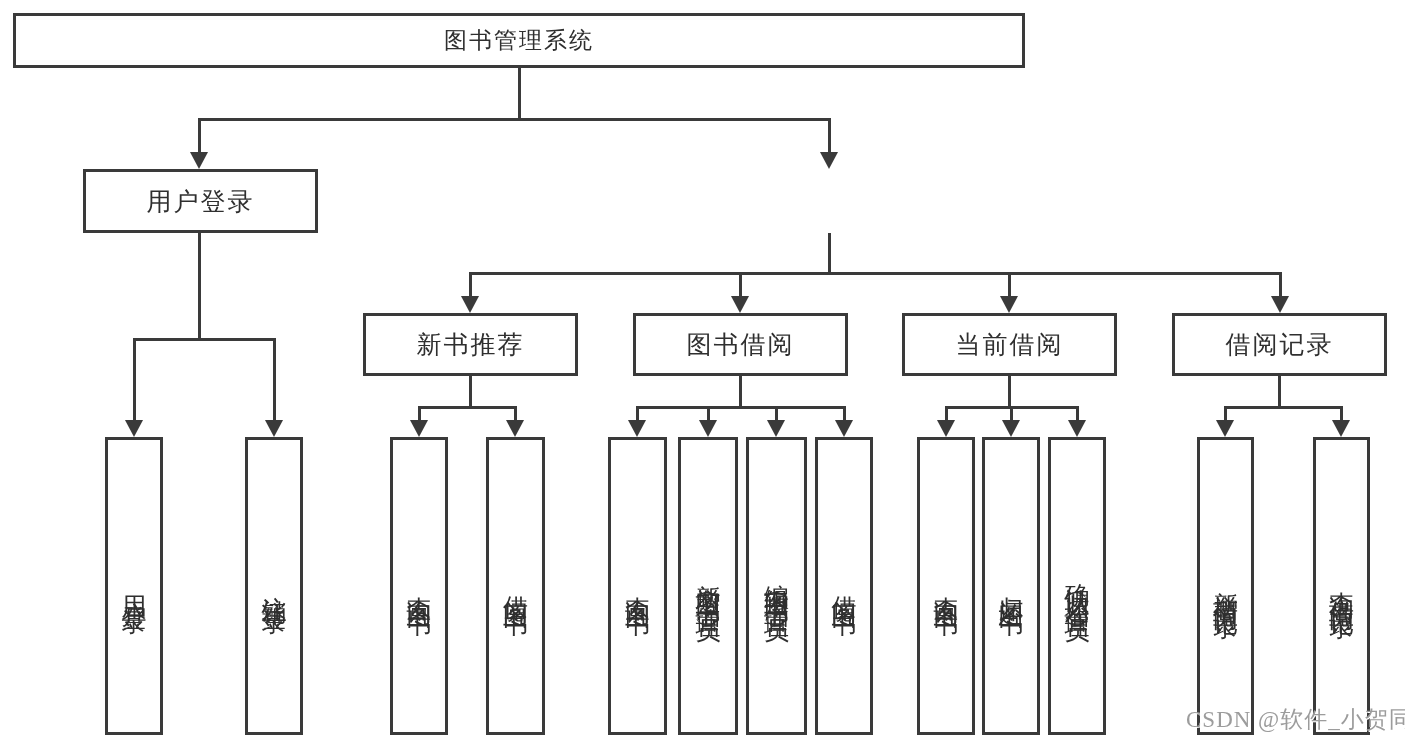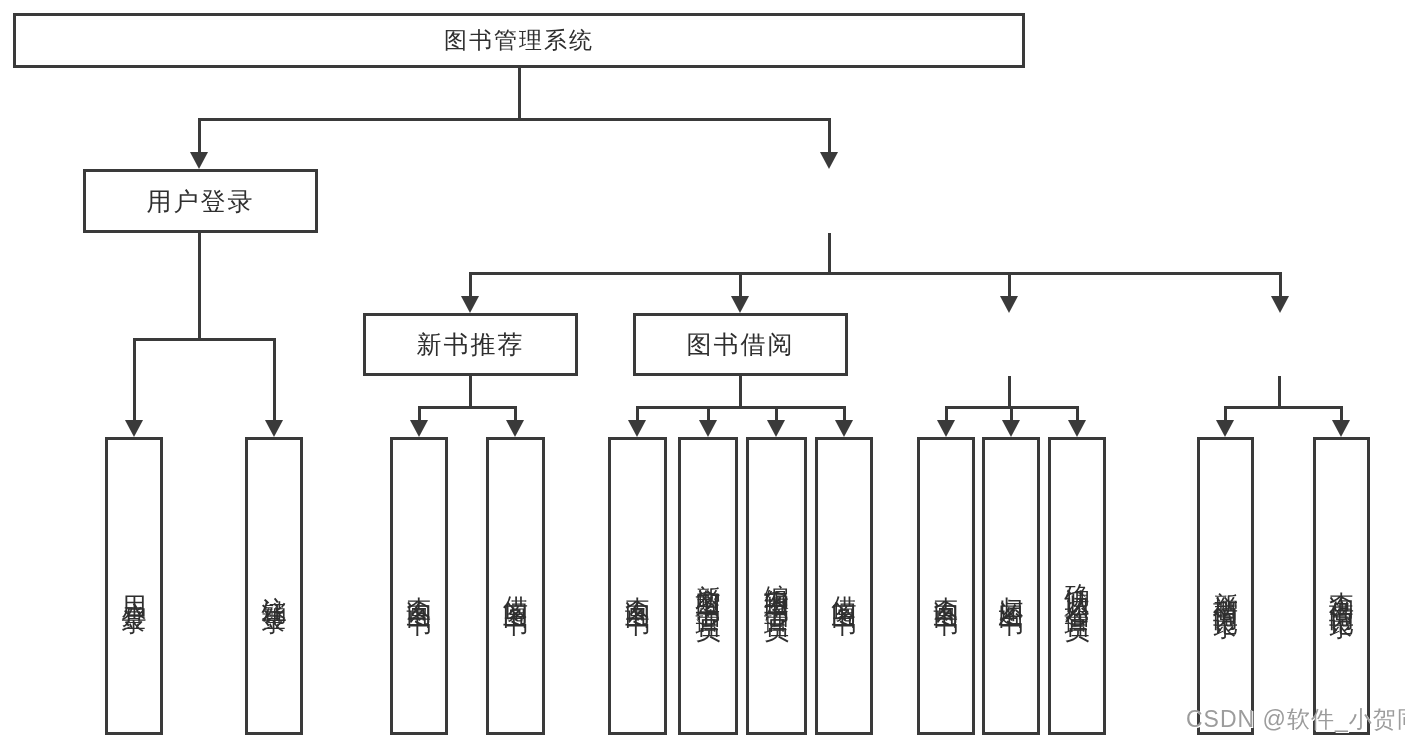--- a/index.html
+++ b/index.html
@@ -8,20 +8,21 @@
     background: #ffffff;
     font-family: "Liberation Sans", "DejaVu Sans", sans-serif;
   }
   #stage {
     position: relative;
     width: 1405px;
     height: 747px;
     background: #ffffff;
     overflow: hidden;
     color: #2f2f2f;
+    font-family: Liberation Serif, serif;
   }
   .box {
     position: absolute;
     box-sizing: border-box;
     border: 3px solid #3a3a3a;
     background: #ffffff;
     display: flex;
     align-items: center;
     justify-content: center;
     color: #2f2f2f;
@@ -99,20 +100,26 @@
   <div class="arrow" style="left:1000px; top:296px;"></div>
   <div class="vline" style="left:1279px; top:272px; height:26px;"></div>
   <div class="arrow" style="left:1271px; top:296px;"></div>
 
   <div class="box" style="left:363px; top:313px; width:215px; height:63px;">
     <span class="hlabel">新书推荐</span>
   </div>
   <div class="box" style="left:633px; top:313px; width:215px; height:63px;">
     <span class="hlabel">图书借阅</span>
   </div>
+  <div class="box" style="left:902px; top:313px; width:215px; height:63px;">
+    <span class="hlabel">当前借阅</span>
+  </div>
+  <div class="box" style="left:1172px; top:313px; width:215px; height:63px;">
+    <span class="hlabel">借阅记录</span>
+  </div>
 
   <div class="vline" style="left:469px; top:376px; height:30px;"></div>
   <div class="hline" style="left:418px; top:406px; width:99px;"></div>
   <div class="vline" style="left:418px; top:406px; height:16px;"></div>
   <div class="arrow" style="left:410px; top:420px;"></div>
   <div class="vline" style="left:514px; top:406px; height:16px;"></div>
   <div class="arrow" style="left:506px; top:420px;"></div>
 
   <div class="vline" style="left:739px; top:376px; height:30px;"></div>
   <div class="hline" style="left:636px; top:406px; width:210px;"></div>

